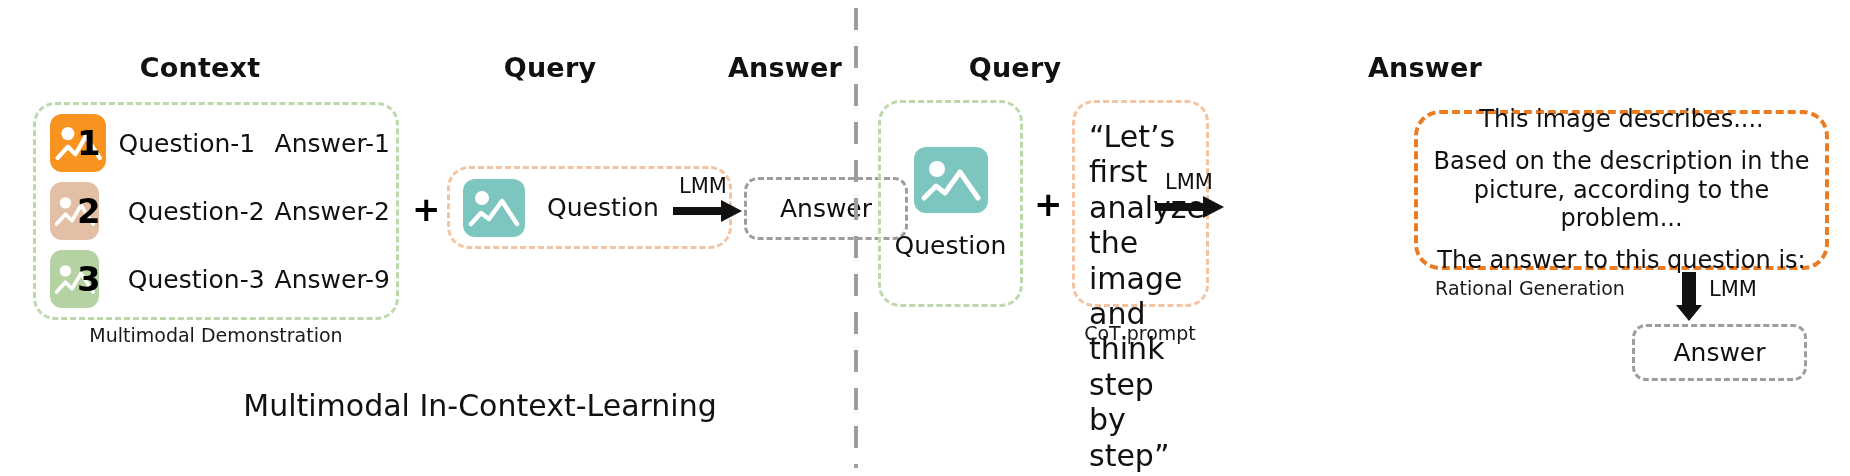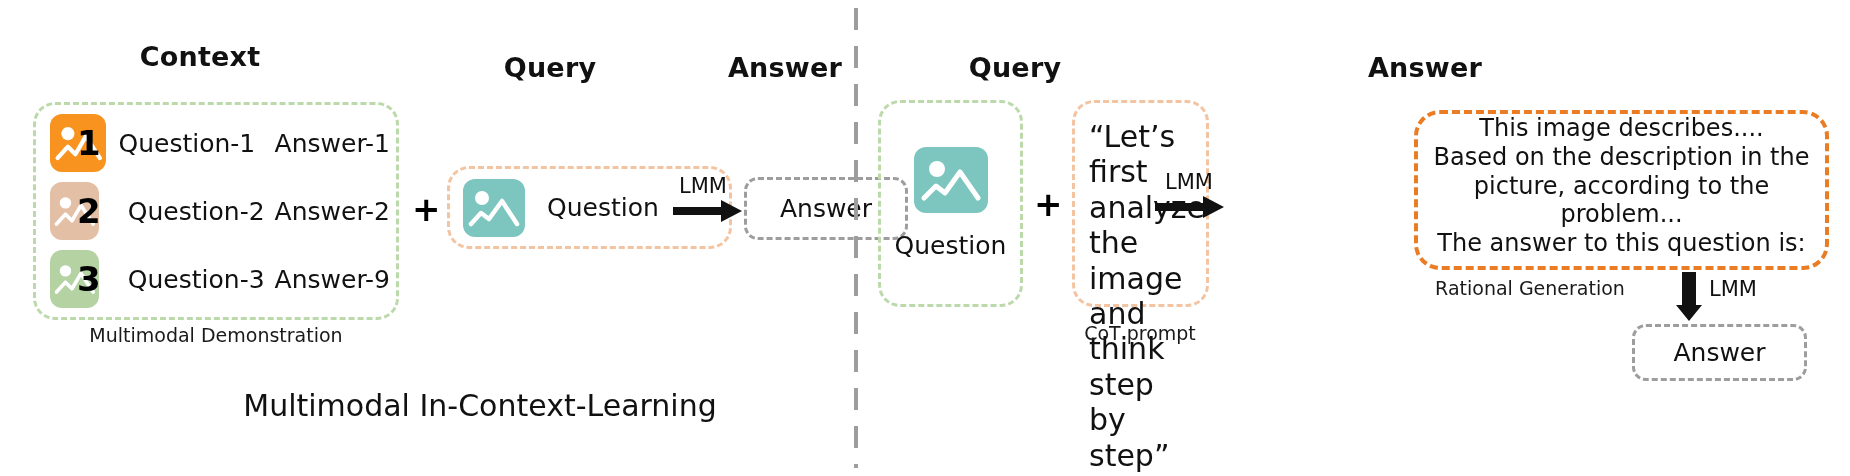--- a/index.html
+++ b/index.html
@@ -144,21 +144,21 @@
   .divider { background: none; }
 
   
   .arrow-h svg, .arrow-v svg { display:block; }
 </style>
 </head>
 <body>
 
 <div id="canvas">
 
-  <div class="abs section-title" style="left:70px; top:41px; width:260px;text-align:center;">Context</div>
+  <div class="abs section-title" style="left:70px; top:52px; width:260px;text-align:center;">Context</div>
   <div class="abs section-title" style="left:430px; top:52px; width:240px;">Query</div>
   <div class="abs section-title" style="left:690px; top:52px; width:190px;">Answer</div>
 
   <div class="abs dash-green" style="left:33px; top:102px; width:366px; height:218px;"></div>
 
   <div class="ctx-row" style="left:50px; top:112px; width:340px; height:62px;">
     <span class="thumb" style="width:60px; height:58px; background:#f7931e;">
       <svg viewBox="0 0 60 58" xmlns="http://www.w3.org/2000/svg">
         <circle cx="19" cy="19" r="7" fill="#ffffff"></circle>
         <path d="M8 45 L19 33 L27 41 L38 22 L53 45" fill="none" stroke="#ffffff" stroke-width="4.5" stroke-linecap="round" stroke-linejoin="round"></path>
@@ -251,21 +251,21 @@
   <div class="abs small-caption" style="left:1060px; top:322px; width:160px;">CoT prompt</div>
 
   <div class="abs lmm-label" style="left:1165px; top:170px;">LMM</div>
   <div class="abs arrow-h" style="left:1155px; top:194px;">
     <svg width="70" height="26" viewBox="0 0 70 26" xmlns="http://www.w3.org/2000/svg">
       <path d="M0 9 H48 V2 L69 13 L48 24 V17 H0 Z" fill="#111111"></path>
     </svg>
   </div>
 
   <div class="abs dash-orange" style="left:1414px; top:110px; width:415px; height:160px;">
-    <div style="display:flex; flex-direction:column; height:100%; padding:0 14px;">
+    <div style="display:flex; flex-direction:column; justify-content:center; height:100%; gap:13px; padding:0 14px;">
       <div class="answer-line">This image describes....</div>
       <div class="answer-line">Based on the description in the picture, according to the problem...</div>
       <div class="answer-line">The answer to this question is:</div>
     </div>
   </div>
   <div class="abs small-caption" style="left:1400px; top:277px; width:260px;">Rational Generation</div>
 
   <div class="abs arrow-v" style="left:1675px; top:272px;">
     <svg width="28" height="50" viewBox="0 0 28 50" xmlns="http://www.w3.org/2000/svg">
       <path d="M7 0 H21 V33 H27 L14 49 L1 33 H7 Z" fill="#111111"></path>

